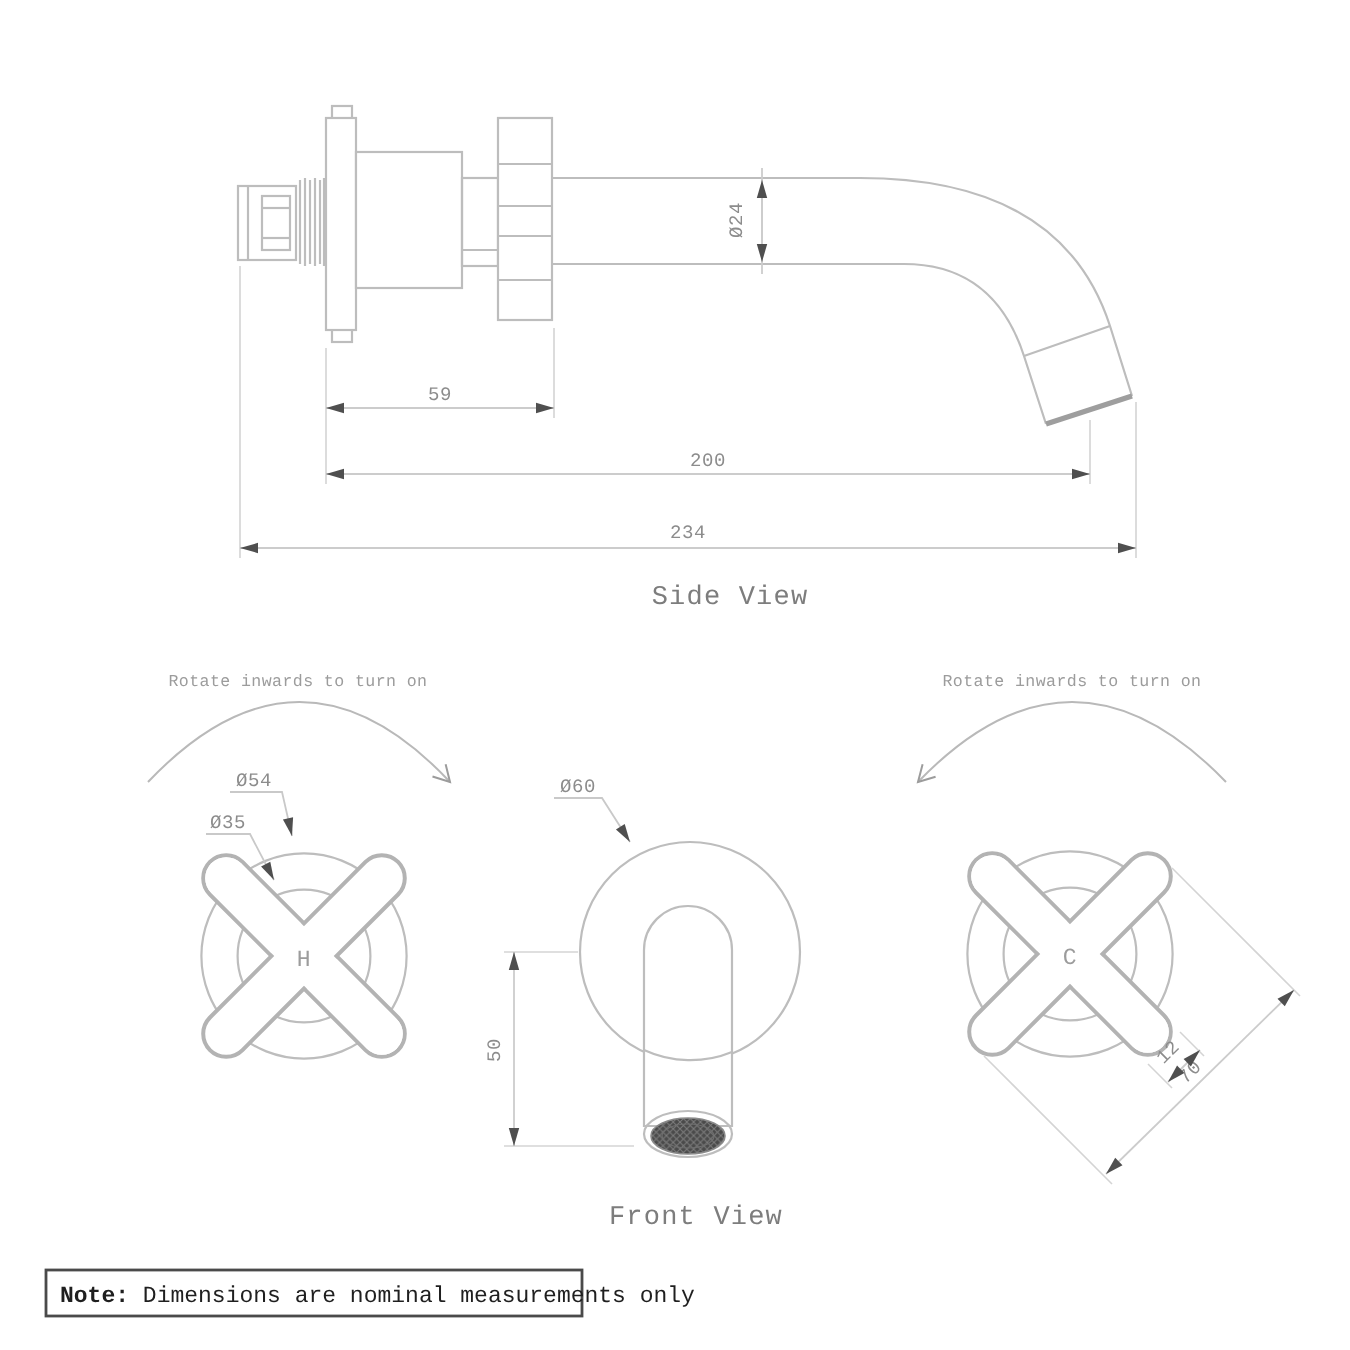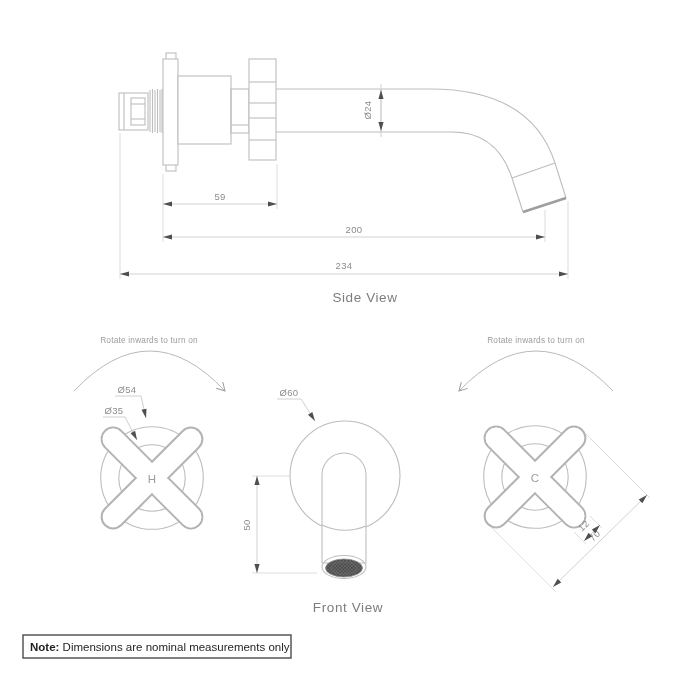--- a/index.html
+++ b/index.html
@@ -1,16 +1,16 @@
 <!DOCTYPE html>
 <html><head>
 <meta charset="utf-8">
 <style>
   html,body{margin:0;padding:0;background:#ffffff;}
-  .stage{width:533px;height:675px;position:relative;background:#fff;font-family:Liberation Sans, sans-serif;}
+  .stage{width:533px;height:675px;position:relative;background:#fff;font-family:Liberation Mono, monospace;}
   svg{display:block;}
   .ln{stroke:#bdbdbd;stroke-width:1.1;fill:none;}
   .lnw{stroke:#bdbdbd;stroke-width:1.1;fill:#ffffff;}
   .hstroke{stroke:#b3b3b3;stroke-width:2;fill:#ffffff;}
   .hfill{fill:#ffffff;stroke:none;}
   .dim{stroke:#cccccc;stroke-width:0.9;fill:none;}
   .ext{stroke:#d4d4d4;stroke-width:0.8;fill:none;}
   .leader{stroke:#c9c9c9;stroke-width:0.9;fill:none;}
   .arcline{stroke:#b9b9b9;stroke-width:1;fill:none;}
   .face{stroke:#9e9e9e;stroke-width:2.6;fill:none;}

